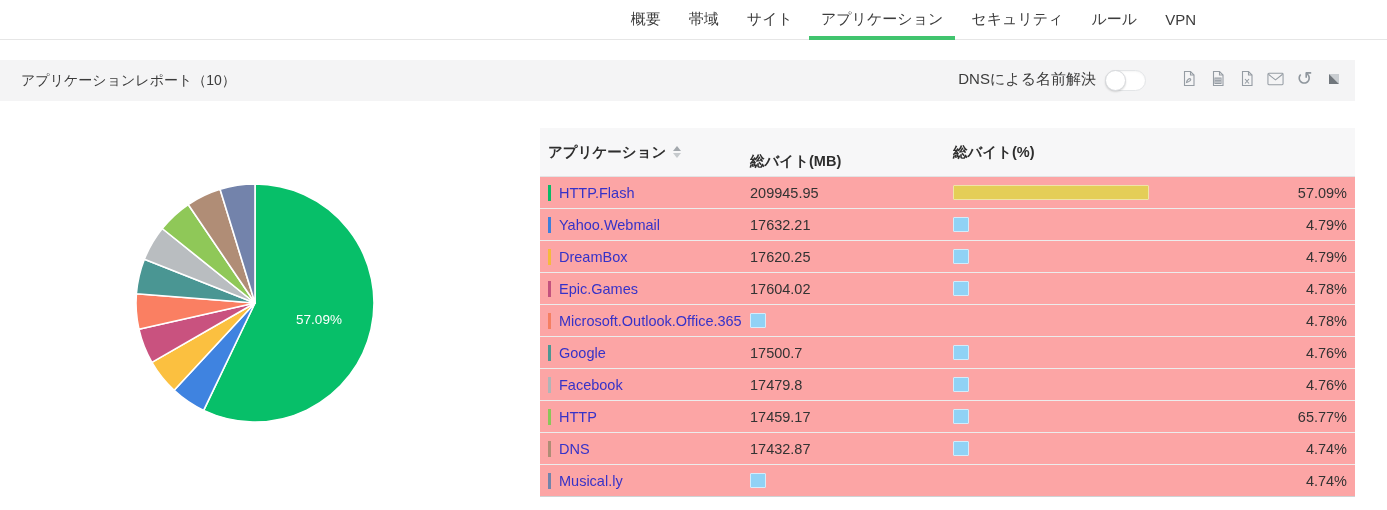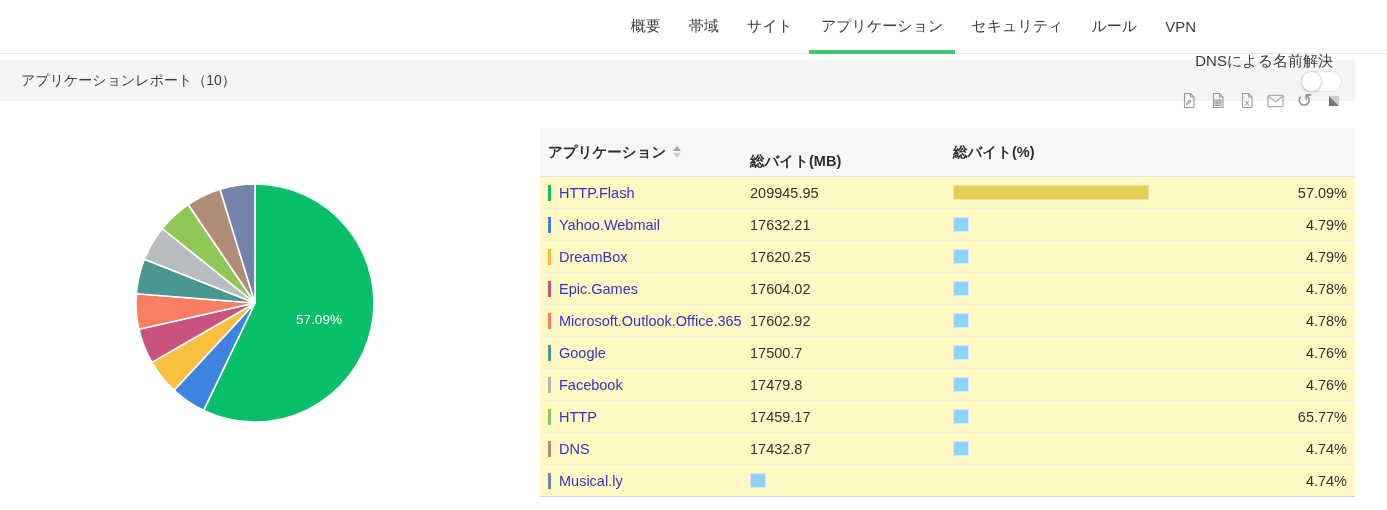--- a/index.html
+++ b/index.html
@@ -3,39 +3,39 @@
 <meta charset="utf-8">
 <style>
   * { margin:0; padding:0; box-sizing:border-box; }
   html,body { background:#fff; }
   body {
     width:1387px; height:510px; position:relative; overflow:hidden;
     font-family:"Liberation Sans","DejaVu Sans",sans-serif; color:#3b3b3b;
   }
   
   .topnav {
-    position:absolute; top:0; left:0; width:1387px; height:54px;
+    position:absolute; top:0; left:0; width:1387px; height:40px;
     border-bottom:1px solid #e6e6e6; background:#fff;
     display:flex; justify-content:flex-end; align-items:stretch; padding-right:177px;
   }
   .tab {
     display:flex; align-items:center; padding:0 14px; font-size:15px; color:#3c3c3c;
     cursor:pointer; position:relative; white-space:nowrap;
   }
   .tab.active::after {
     content:""; position:absolute; left:2px; right:2px; bottom:-1px; height:4px;
     background:var(--accent);
   }
   
   .reporthead {
     position:absolute; top:60px; left:0; width:1355px; height:41px;
     background:#f4f4f5; display:flex; align-items:center;
   }
   .report-title { font-size:14px; color:#3b3b3b; padding-left:21px; }
-  .head-right { margin-left:auto; display:flex; align-items:flex-end; padding-right:13px;flex-direction:column; }
+  .head-right { margin-left:auto; display:flex; align-items:flex-start; padding-right:13px; }
   .dns-label { font-size:15px; color:#3b3b3b; margin-right:9px; }
   .toggle {
     width:41px; height:21px; border-radius:11px; background:#fff; border:1px solid #e3e5e7;
     position:relative; cursor:pointer; box-shadow:inset 0 1px 2px rgba(0,0,0,.04);
   }
   .toggle .knob {
     position:absolute; left:-1px; top:-1px; width:21px; height:21px; border-radius:50%;
     background:#fff; border:1px solid #d8dadd; box-shadow:0 1px 2px rgba(0,0,0,.15);
   }
   .iconbar { display:flex; align-items:center; margin-left:22px; }
@@ -65,21 +65,21 @@
   .sorticon .up {
     width:0; height:0; border-left:4px solid transparent; border-right:4px solid transparent;
     border-bottom:5px solid #a3a8ad; margin-bottom:2px;
   }
   .sorticon .dn {
     width:0; height:0; border-left:4px solid transparent; border-right:4px solid transparent;
     border-top:5px solid #c6cacd;
   }
   .trow {
     display:flex; align-items:center; height:32px; border-bottom:1px solid #ececec;
-    font-size:14.5px; background:#fef9c3;
+    font-size:14.5px; background:#fca5a5;
   }
   .trow:last-child { border-bottom:1px solid #cfd3d5; }
   .cell.name { width:210px; padding-left:8px; display:flex; align-items:center; overflow:hidden; }
   .tick { width:3px; height:16px; margin-right:8px; flex:none; }
   .applink { color:#3632c8; text-decoration:none; white-space:nowrap; cursor:pointer; }
   .cell.mb { width:203px; color:#333; }
   .cell.barzone { width:344px; }
   .bar { height:15px; border-radius:1px; }
   .cell.pct { flex:1; text-align:right; padding-right:8px; color:#333; }
 </style>
@@ -216,21 +216,20 @@
     <div class="cell barzone">
       <div class="bar" style="width: 4.78%; background: rgb(144, 210, 245); border: 1px solid rgb(211, 236, 251);"></div>
     </div>
     <div class="cell pct">4.78%</div>
   </div>
       <div class="trow">
     <div class="cell name">
       <span class="tick" style="background: rgb(245, 127, 98);"></span>
       <a class="applink">Microsoft.Outlook.Office.365</a>
     </div>
-    <div class="cell mb">17602.92</div>
     <div class="cell barzone">
       <div class="bar" style="width: 4.78%; background: rgb(144, 210, 245); border: 1px solid rgb(211, 236, 251);"></div>
     </div>
     <div class="cell pct">4.78%</div>
   </div>
       <div class="trow">
     <div class="cell name">
       <span class="tick" style="background: rgb(77, 151, 147);"></span>
       <a class="applink">Google</a>
     </div>

